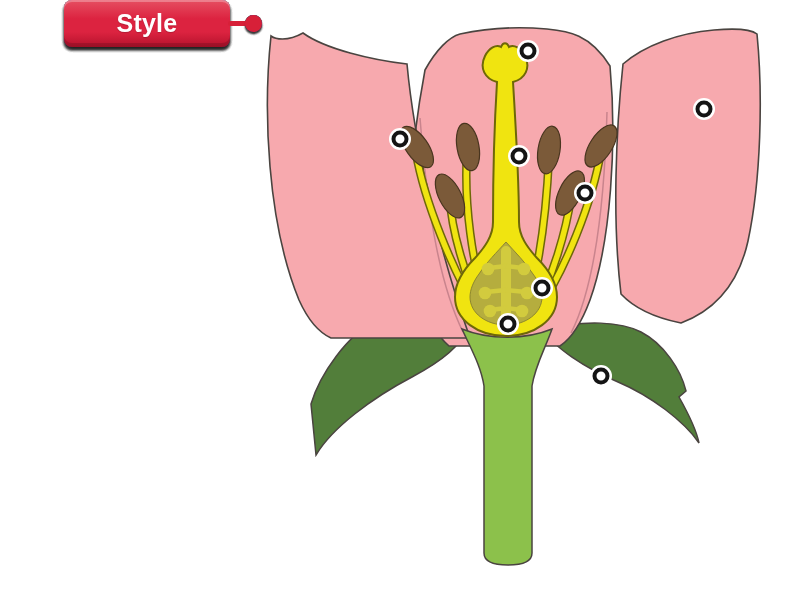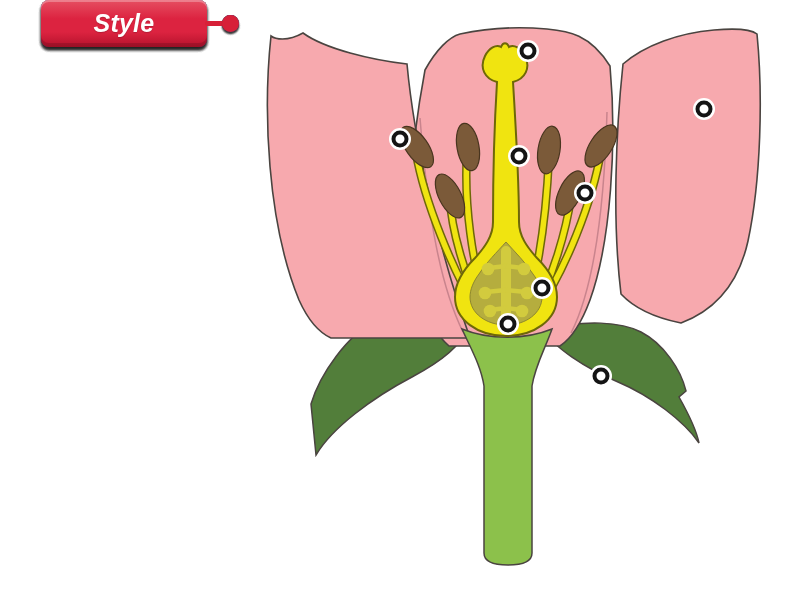--- a/index.html
+++ b/index.html
@@ -10,21 +10,21 @@
   
   .flower-svg{position:absolute;left:0;top:0;width:800px;height:600px;}
   
   .pin{
     position:absolute;width:9px;height:9px;border-radius:50%;
     background:#ffffff;border:4.5px solid var(--pin-ring,#141414);
     box-shadow:0 0 0 2.5px #ffffff;
     transform:translate(-50%,-50%);cursor:pointer;
   }
   
-  .label-row{position:absolute;left:41px;width:210px;height:47px;font-style:italic;}
+  .label-row{position:absolute;left:64px;width:210px;height:47px;}
   .label-row:nth-of-type(1){top:36px}
   .label-row:nth-of-type(2){top:104px}
   .label-row:nth-of-type(3){top:172px}
   .label-row:nth-of-type(4){top:240px}
   .label-row:nth-of-type(5){top:308px}
   .label-row:nth-of-type(6){top:376px}
   .label-row:nth-of-type(7){top:444px}
   .label-row:nth-of-type(8){top:512px}
   .chip{
     position:absolute;left:0;top:0;width:166px;height:47px;

